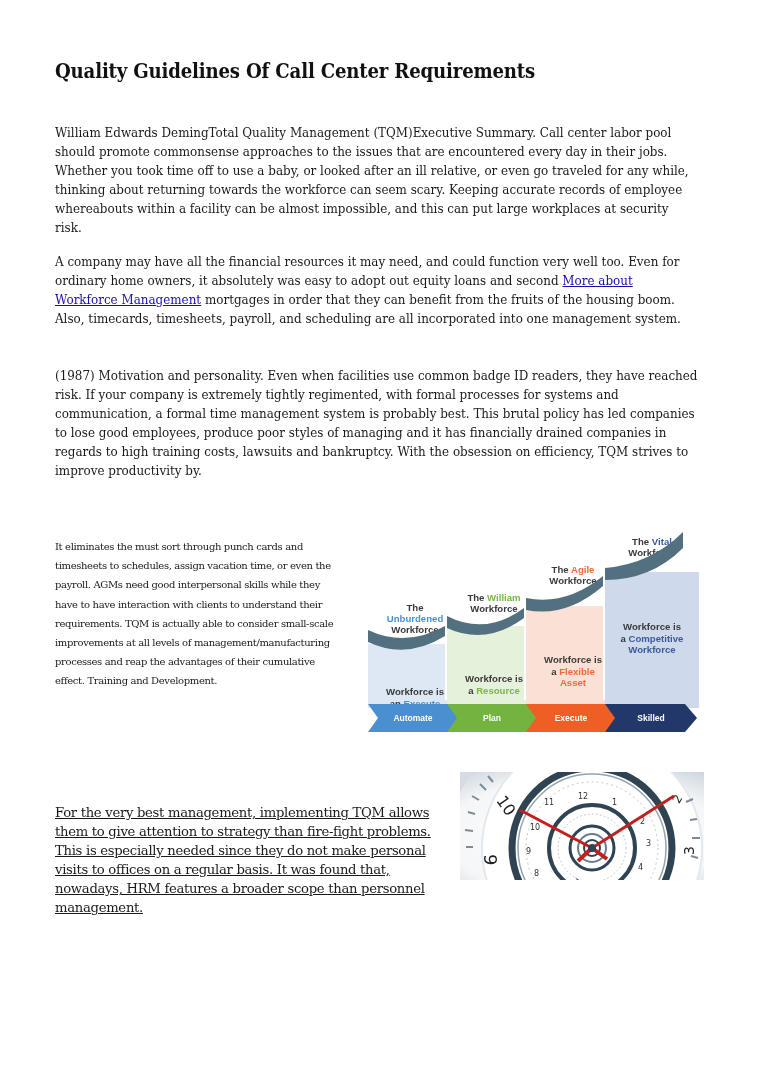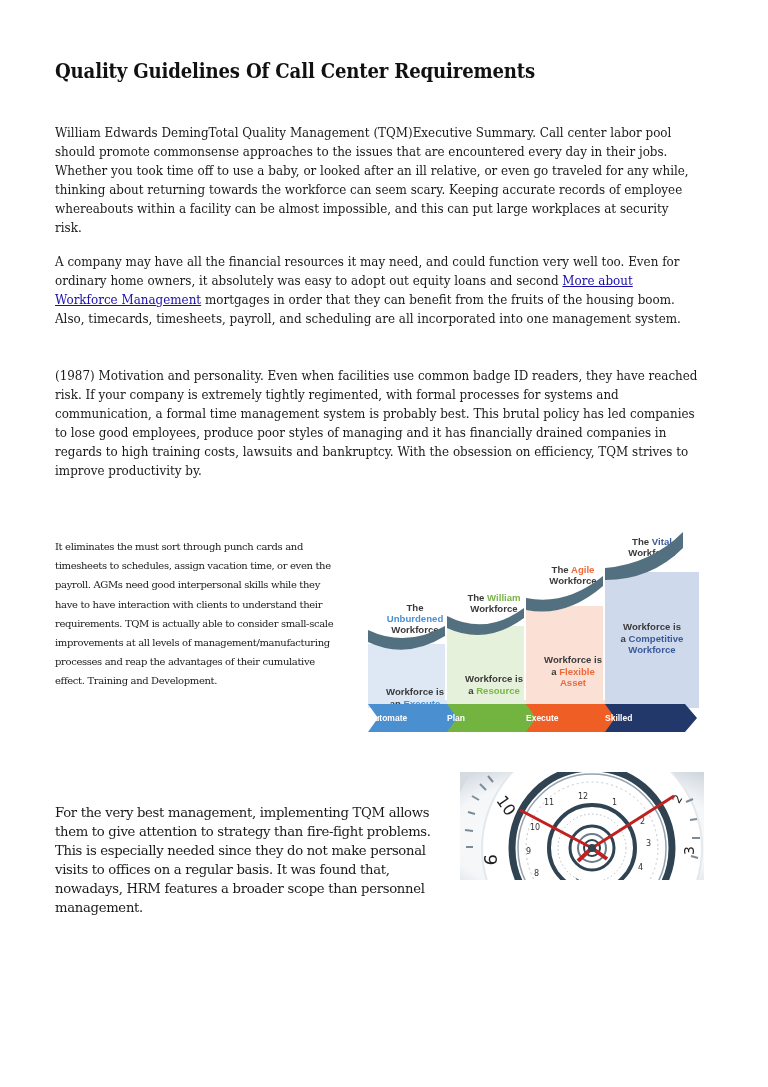--- a/index.html
+++ b/index.html
@@ -7,35 +7,35 @@
          font-family: "DejaVu Serif", "Liberation Serif", serif; color: #1a1a1a; }
   .title { position: absolute; left: 55px; top: 60px; margin: 0;
            font-family: "DejaVu Serif", serif; font-weight: bold; font-size: 19.5px;
            letter-spacing: -0.2px; color: #111; transform: scaleX(0.93); transform-origin: left top; white-space: nowrap; }
   .para { position: absolute; left: 55px; margin: 0; font-size: 13.2px; line-height: 19px;
           color: #1a1a1a; transform: scaleX(0.905); transform-origin: left top; }
   .p1 { top: 123px; width: 710px; }
   .p2 { top: 252px; width: 710px; }
   .p3 { top: 366px; width: 710px; }
   .p4 { top: 537px; width: 320px; font-size: 10px; line-height: 19.2px; transform: none; width: 290px; letter-spacing: -0.35px; }
-  .p5 { top: 803px; width: 390px; transform: none; letter-spacing: -0.3px; }
+  .p5 { top: 803px; width: 390px; transform: none; letter-spacing: -0.3px; text-decoration: underline; }
   a.link { color: #1a0dab; text-decoration: underline; }
 
   
   .info { position: absolute; left: 366px; top: 518px; width: 338px; height: 222px; background: #fff;
           font-family: "Liberation Sans", "DejaVu Sans", sans-serif; }
   .col { position: absolute; top: 8px; height: 182px; width: 94px; }
   .col .fill { position: absolute; left: 0; right: 0; bottom: 0; }
   .col .top-label { position: absolute; left: 0; right: 0; text-align: center; font-weight: bold;
                     font-size: 9.6px; line-height: 11px; color: #3a3a3a; }
   .col .bot-label { position: absolute; left: 0; right: 0; text-align: center; font-weight: bold;
                     font-size: 9.6px; line-height: 11.5px; color: #3a3a3a; margin-top: 10px; }
   .curve { position: absolute; left: 0; top: 0; }
   .chev-row { position: absolute; left: 0; top: 186px; height: 28px; width: 338px; }
-  .chev { position: absolute; top: 0; height: 28px; display: flex; align-items: center; 
+  .chev { position: absolute; top: 0; height: 28px; display: flex; align-items: center; justify-content: center;
           color: #fff; font-weight: bold; font-size: 8.5px; }
   .chev span { position: relative; z-index: 2; }
   .chev svg { position: absolute; left: 0; top: 0; }
 
   
   .clock { position: absolute; left: 460px; top: 772px; width: 244px; height: 108px; overflow: hidden; background: #f3f5f7; }
 </style>
 </head>
 <body>
 

